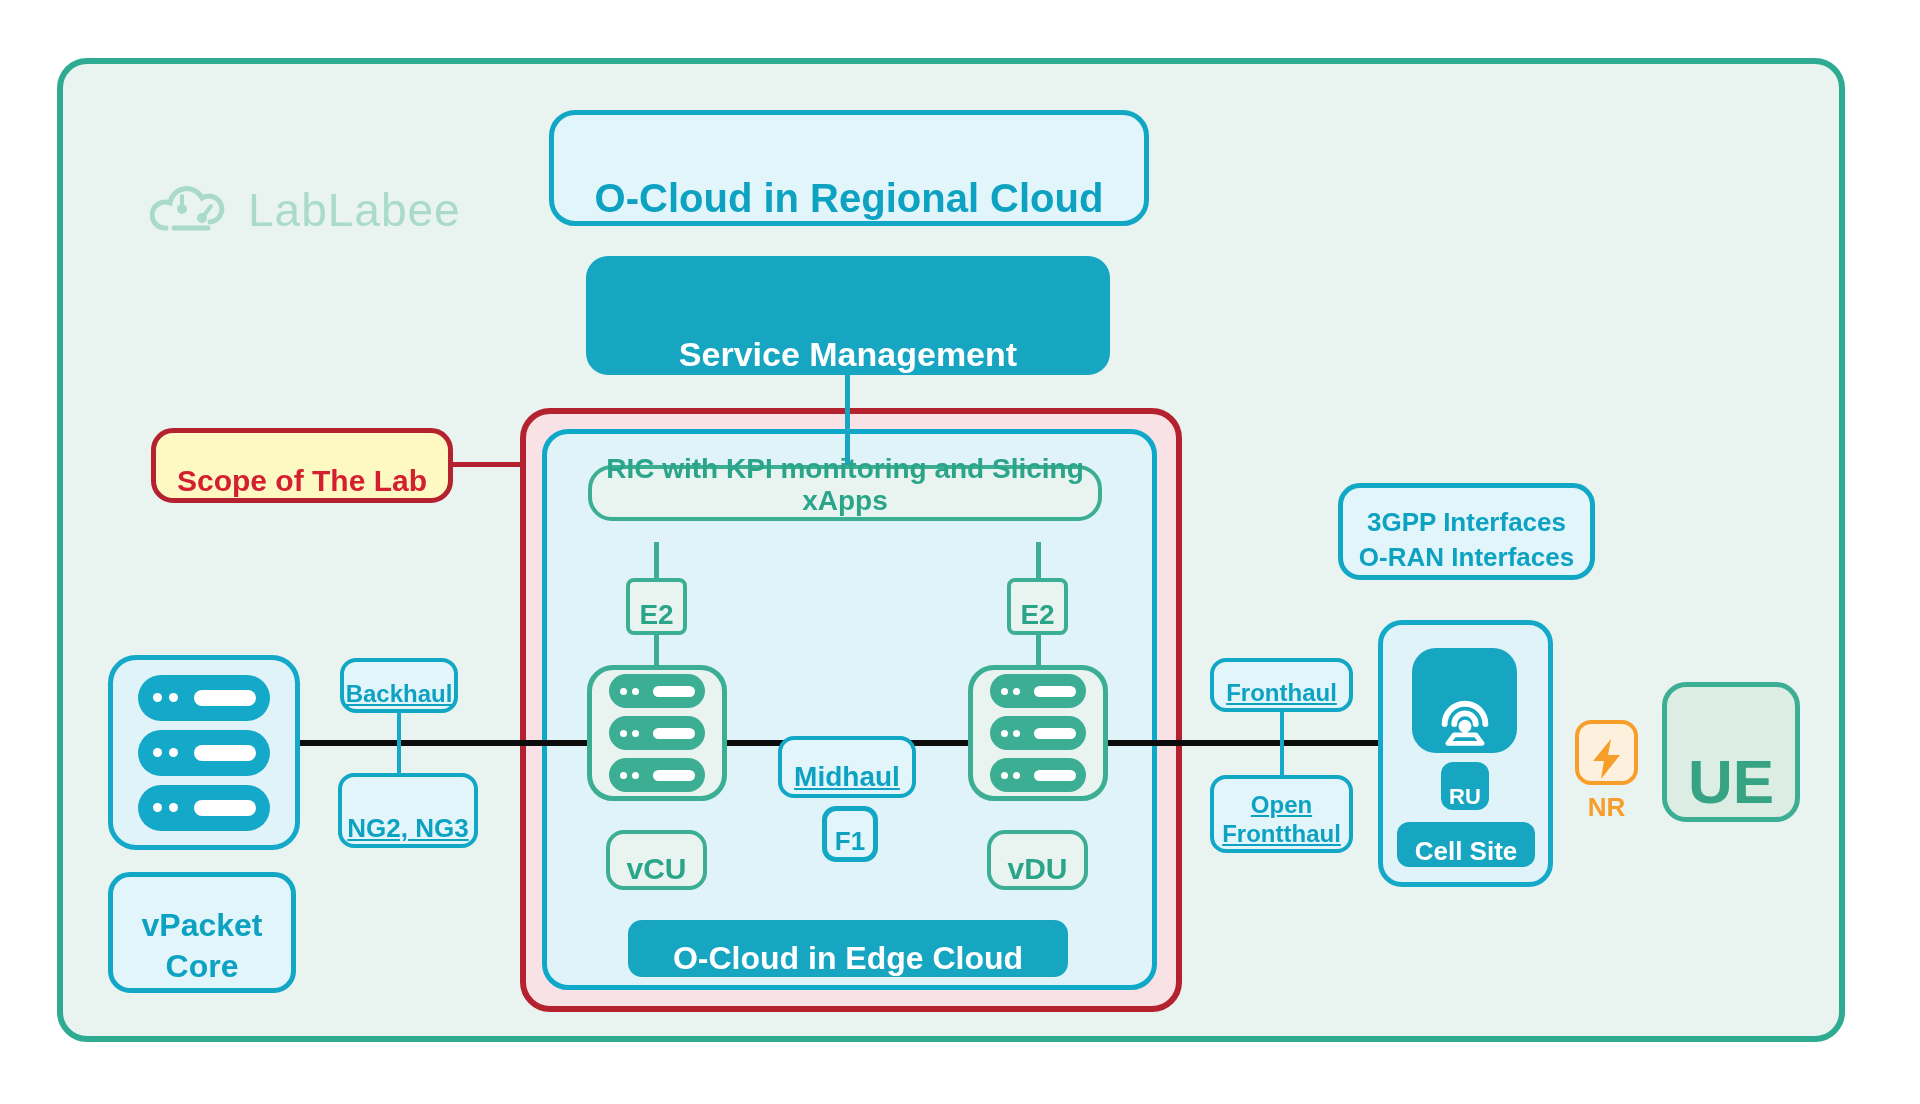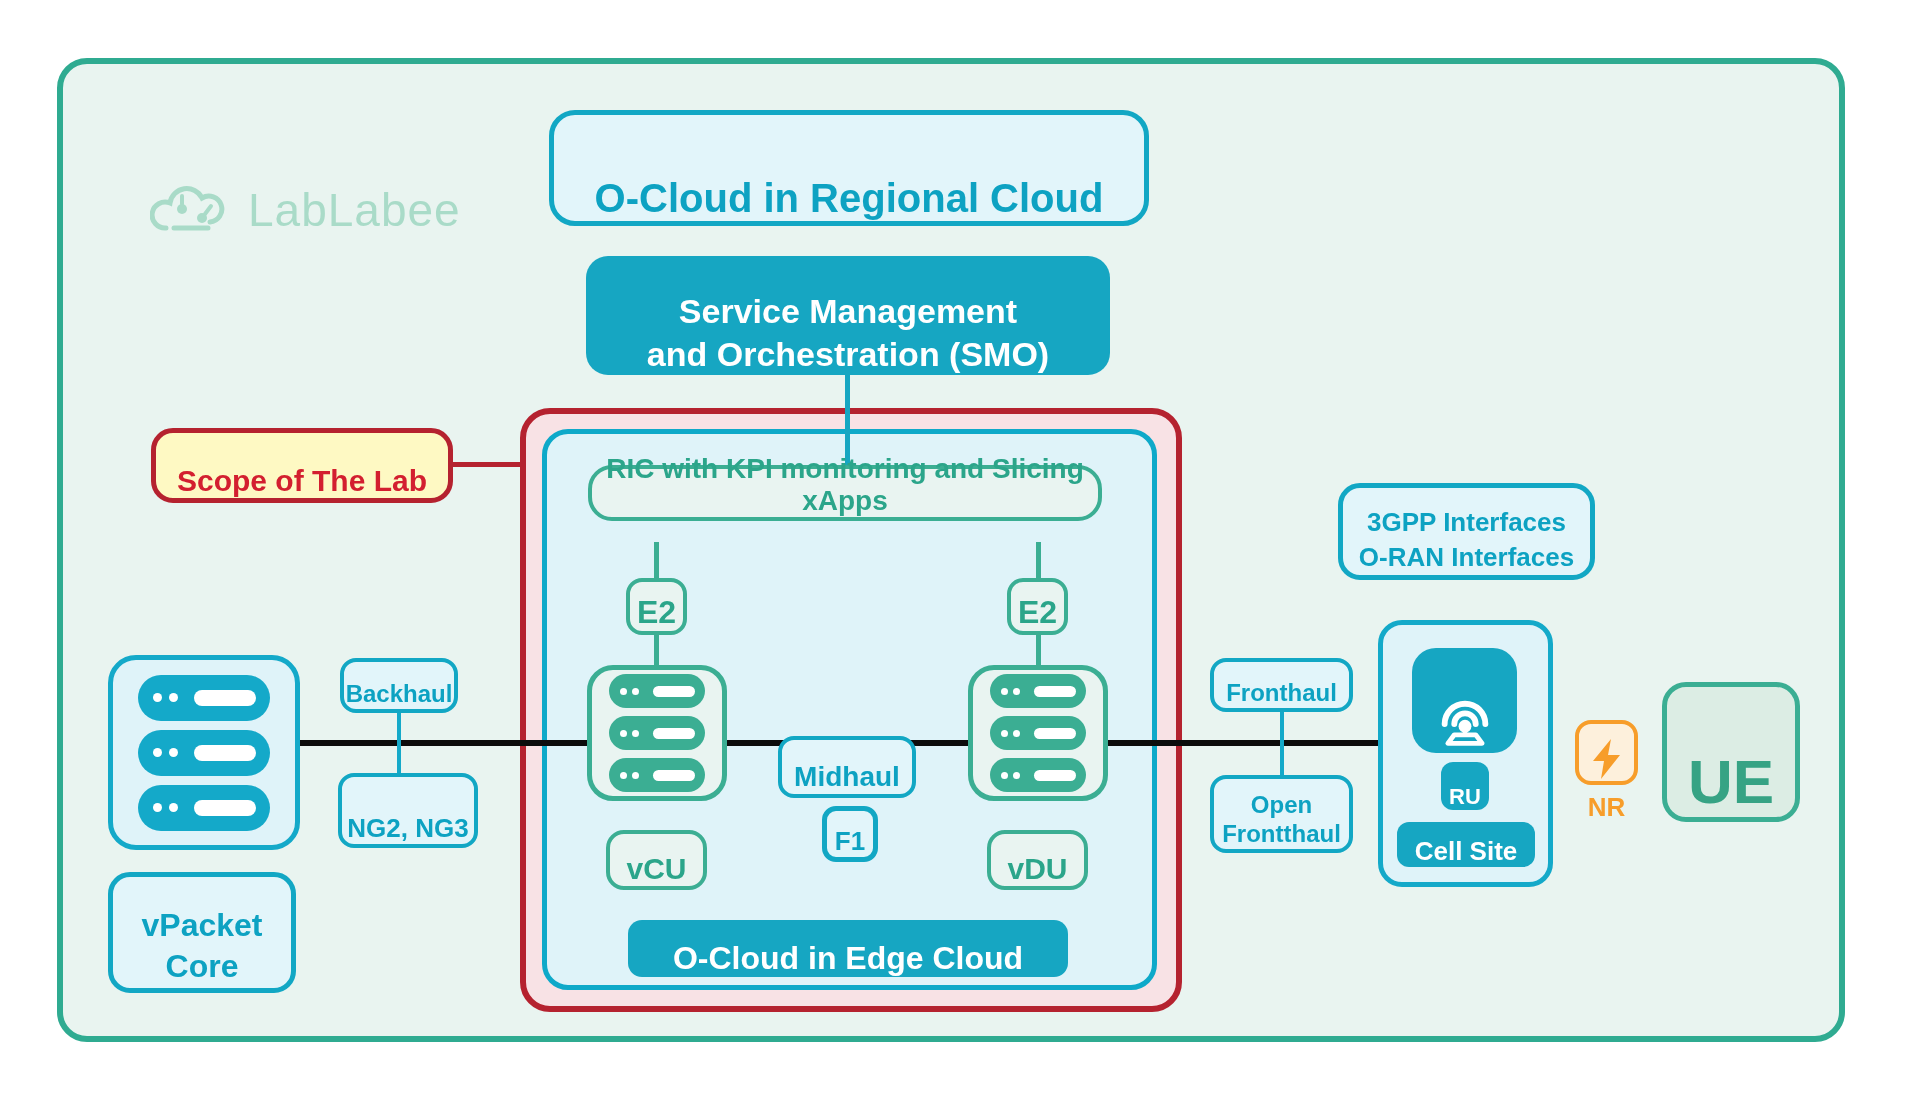--- a/index.html
+++ b/index.html
@@ -24,21 +24,21 @@
   .title-box { left:549px; top:110px; width:600px; height:116px; border-radius:26px; font-size:40px; }
   .smo-box   { left:586px; top:256px; width:524px; height:119px; border-radius:22px;
                font-size:34px; line-height:1.25; }
 
   .red-outer { left:520px; top:408px; width:662px; height:604px;
                background:#f8e2e5; border:6px solid #b5222f; border-radius:30px; }
   .inner-box { left:542px; top:429px; width:615px; height:561px;
                background:#dff3f9; border:5px solid #0ea9c9; border-radius:26px; }
 
   .ric-box { left:588px; top:465px; width:514px; height:56px; border-radius:24px; font-size:28px; }
-  .e2-box  { top:578px; width:61px; height:57px; border-radius:16px; font-size:32px; }
+  .e2-box  { top:578px; width:61px; height:57px; border-radius:8px; font-size:28px; }
 
   .server-green { top:665px; width:140px; height:136px; background:#e9f4f1;
                   border:5px solid #3bae93; border-radius:26px;
                   display:flex; flex-direction:column; align-items:center;
                   justify-content:center; gap:8px; }
   .bar-g { width:96px; height:34px; background:#3bae93; border-radius:17px;
            position:relative; }
   .bar-g .d1, .bar-g .d2 { position:absolute; top:13.5px; width:7px; height:7px;
            border-radius:50%; background:#ffffff; }
   .bar-g .d1 { left:11px; } .bar-g .d2 { left:23px; }
@@ -58,21 +58,21 @@
   .bar-t .d1, .bar-t .d2 { position:absolute; top:18.5px; width:9px; height:9px;
                     border-radius:50%; background:#ffffff; }
   .bar-t .d1 { left:15px; } .bar-t .d2 { left:31px; }
   .bar-t .pill { position:absolute; top:15px; right:14px; width:62px; height:16px;
                     border-radius:8px; background:#ffffff; }
   .vpacket-label { left:108px; top:872px; width:188px; height:121px; border-radius:22px;
                    font-size:32px; line-height:1.3; }
 
   .blackline { left:300px; top:740px; width:1078px; height:6px; background:#0c0c0c; }
 
-  .link-sm { border-width:4px; border-radius:16px; font-size:24px; line-height:1.2; }
+  .link-sm { border-width:4px; border-radius:16px; font-size:24px; line-height:1.2;text-decoration:underline; }
   .backhaul-box { left:340px; top:658px; width:118px; height:55px; }
   .ng-box       { left:338px; top:773px; width:140px; height:75px; font-size:26px; }
   .fronthaul-box{ left:1210px; top:658px; width:143px; height:54px; }
   .openfh-box   { left:1210px; top:775px; width:143px; height:78px; }
 
   .iface-box { left:1338px; top:483px; width:257px; height:97px; border-radius:22px;
                font-size:26px; line-height:1.35; }
 
   .cellsite-box { left:1378px; top:620px; width:175px; height:267px;
                   background:#dff3f9; border:5px solid #14a9c9; border-radius:24px; }
@@ -119,21 +119,21 @@
     </span>
     <span class="logo-text">LabLabee</span>
   </div>
 
   <div class="abs blue-box center title-box">
     <span>O-Cloud in Regional Cloud</span>
   </div>
 
   <div class="abs teal-fill center smo-box">
     <span>
-      <span>Service Management</span><br><span>and Orchestration (SMO)</span>
+      <span>Service Management</span><br>
     </span>
   </div>
 
   <div class="abs red-outer"></div>
   <div class="abs inner-box"></div>
 
   <div class="abs blackline"></div>
 
   <div class="conn conn-teal" style="left:845px; top:375px; width:5px; height:92px;"></div>
   <div class="conn conn-red" style="left:453px; top:462px; width:70px; height:5px;"></div>

